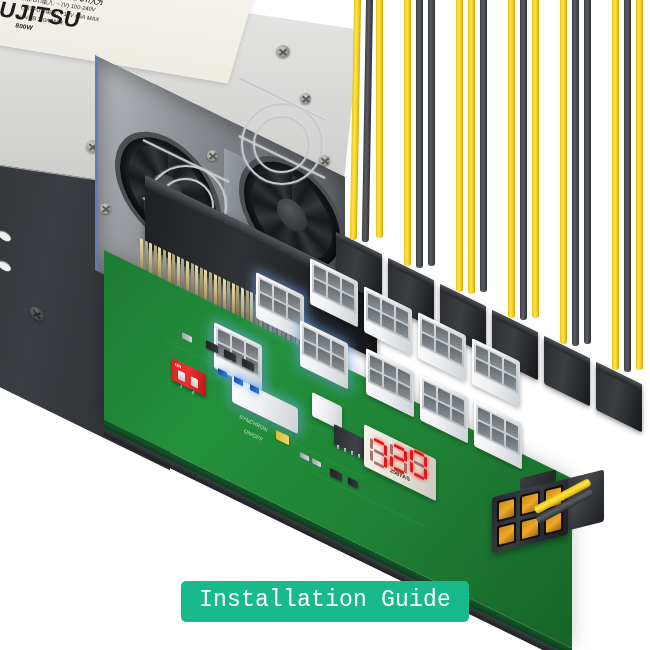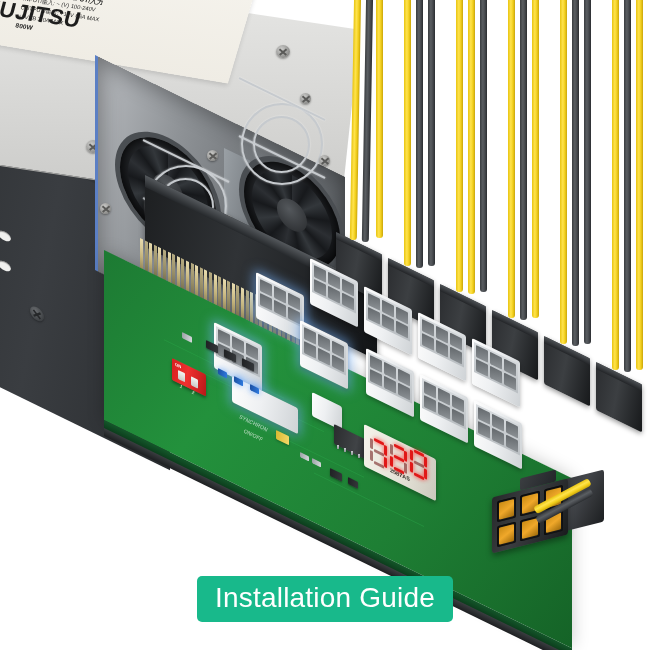--- a/index.html
+++ b/index.html
@@ -364,26 +364,26 @@
   
   .caption-wrap {
     position:absolute;
     left:0; right:0; bottom:28px;
     text-align:center;
   }
   .badge {
     display:inline-block;
     background:#18b98b;
     color:#ffffff;
-    font-size:28px;
+    font-size:23px;
     line-height:1;
     padding:8px 18px 10px 18px;
     border-radius:5px;
     letter-spacing:.2px;
-    font-family:Liberation Sans, sans-serif;
+    font-family:Liberation Mono, monospace;
   }
   .subcap {
     margin-top:14px;
     color:#25b98d;
     font-size:18px;
     letter-spacing:0px;
     font-family:"Liberation Sans", sans-serif;
   }
 </style>
 </head>

